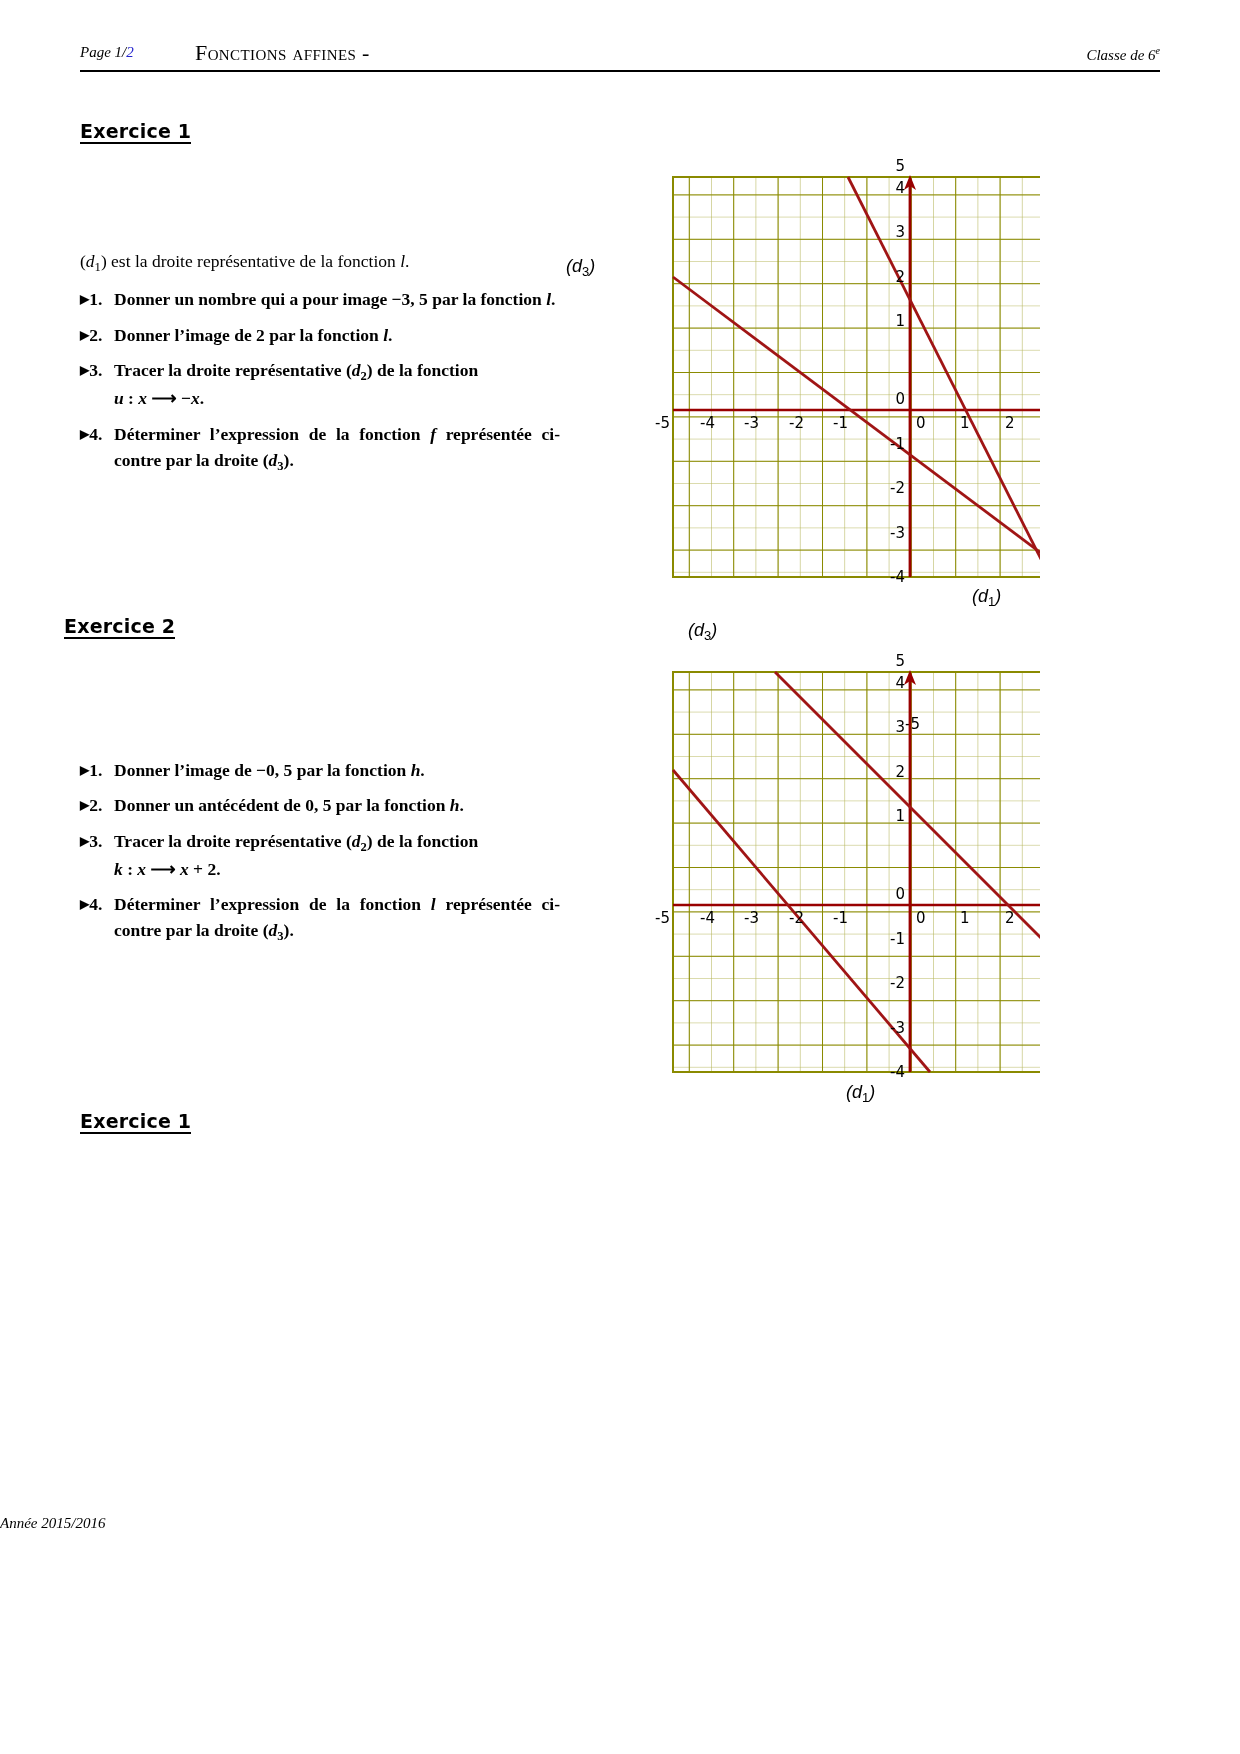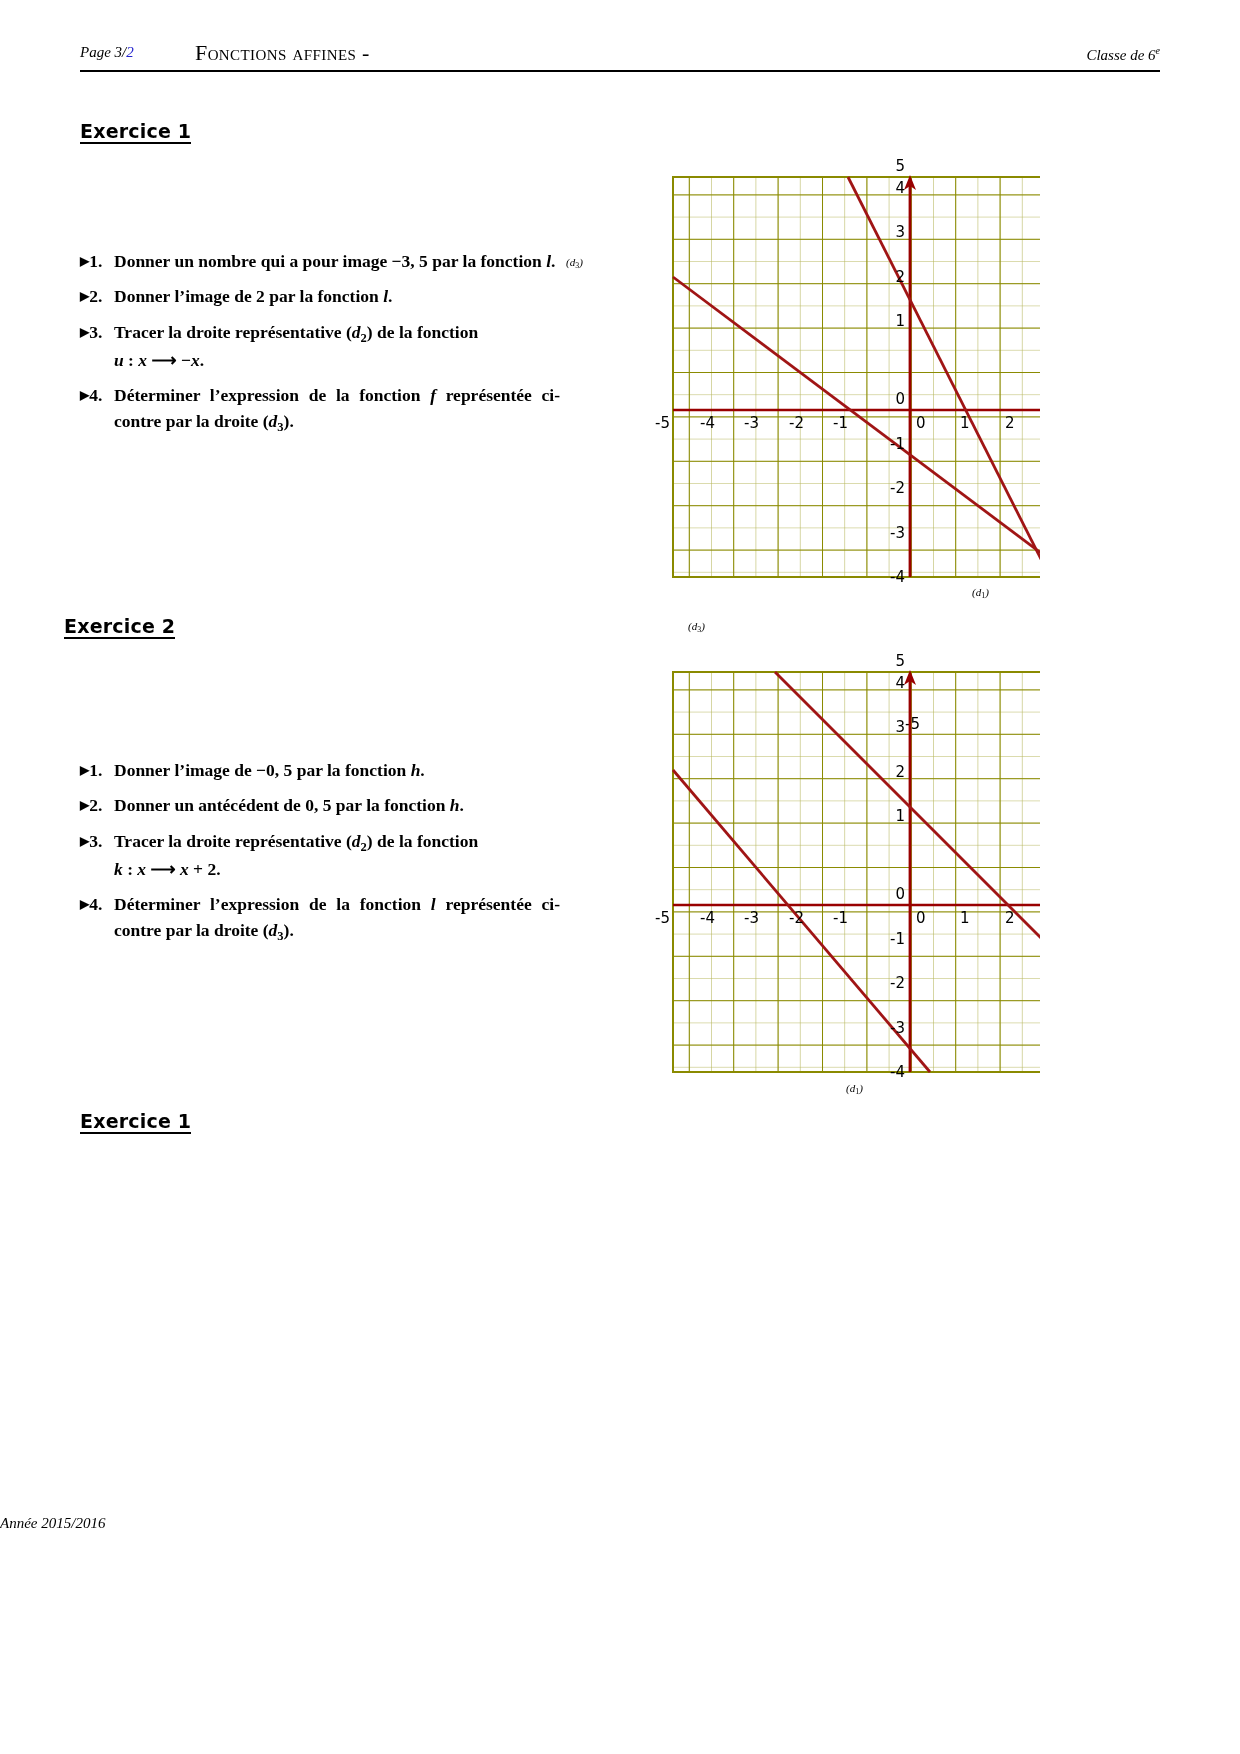--- a/index.html
+++ b/index.html
@@ -24,43 +24,46 @@
   .stmt .lead{display:block;margin-bottom:10px;}
   .qitem{display:flex;align-items:flex-start;margin-bottom:9px;}
   .qmark{flex:0 0 auto;width:34px;font-weight:bold;white-space:nowrap;}
   .qmark .tri{font-size:12px;vertical-align:2px;}
   .qbody{flex:1 1 auto;text-align:justify;font-weight:bold;}
   i.m{font-style:italic;}
   .sub{font-size:0.72em;vertical-align:-0.28em;font-style:normal;}
 
   
   .graph{position:absolute;}
-  .glabel{position:absolute;font-size:11px;font-style:italic;font-family:Liberation Serif, serif;}
+  .glabel{position:absolute;font-size:18px;font-style:italic;font-family:Liberation Sans, sans-serif;}
 
   .footer{position:absolute;left:0;right:0;top:1515px;font-style:italic;font-size:15px;}
 </style>
 </head>
 <body>
 
 <div class="page">
 
   <div class="hdr">
     <div class="hdr-left">
-      <span>Page 3/</span><span class="pg-num">2</span>
+      <span>Page 1/</span><span class="pg-num">2</span>
     </div>
     <div class="hdr-title">Fonctions affines -</div>
     <div class="hdr-right">
       <span>Classe de 6</span><sup>e</sup>
     </div>
   </div>
   <div class="hdr-rule"></div>
 
   <div class="ex-title" style="left:80px;top:120px;">Exercice 1</div>
 
   <div class="stmt" style="left:80px;top:248px;">
+    <span class="lead">
+      (<i class="m">d</i><span class="sub">1</span>) <span>est la droite représentative de la fonction</span> <i class="m">l</i>.
+    </span>
 
     <div class="qitem">
       <span class="qmark"><span class="tri">▶</span><span>1.</span></span>
       <span class="qbody">Donner un nombre qui a pour image −3, 5 par la fonction <i class="m">l</i>.</span>
     </div>
 
     <div class="qitem">
       <span class="qmark"><span class="tri">▶</span><span>2.</span></span>
       <span class="qbody">Donner l’image de 2 par la fonction <i class="m">l</i>.</span>
     </div>

